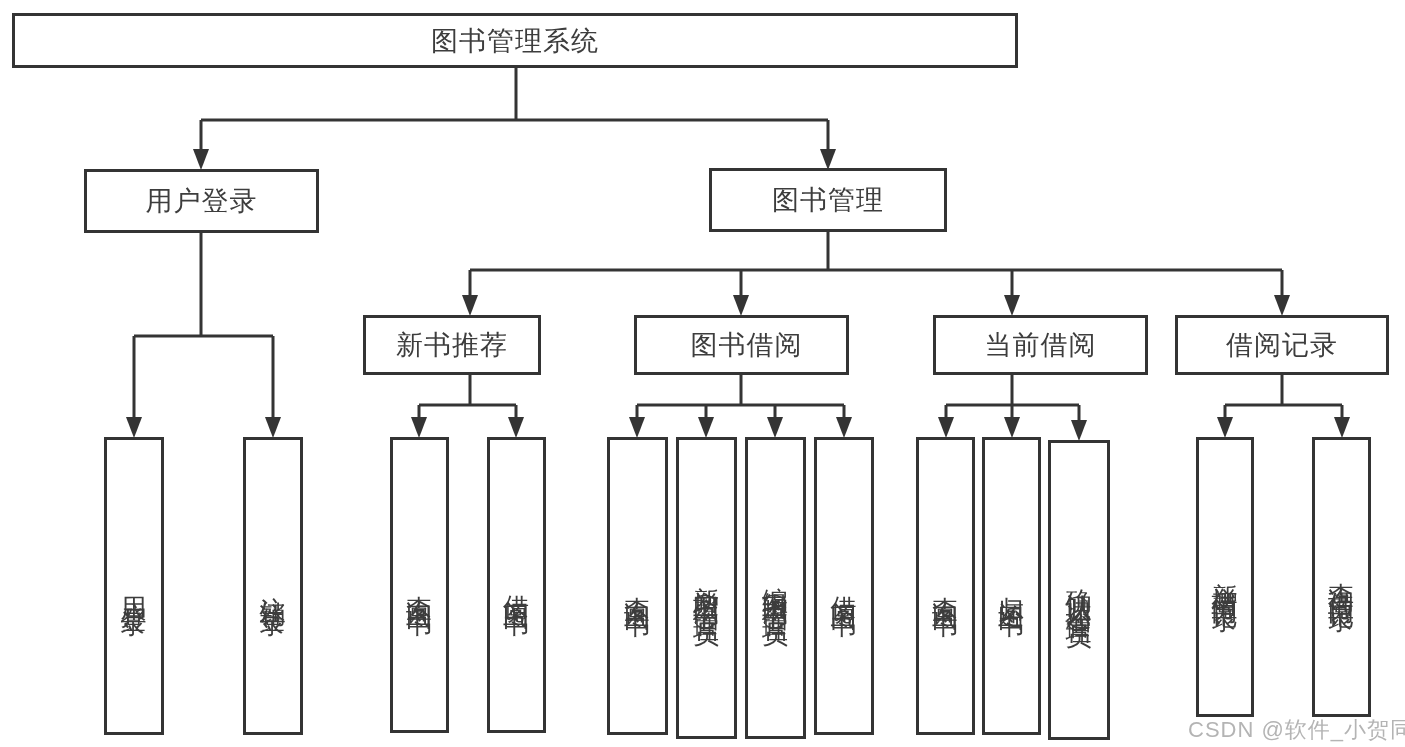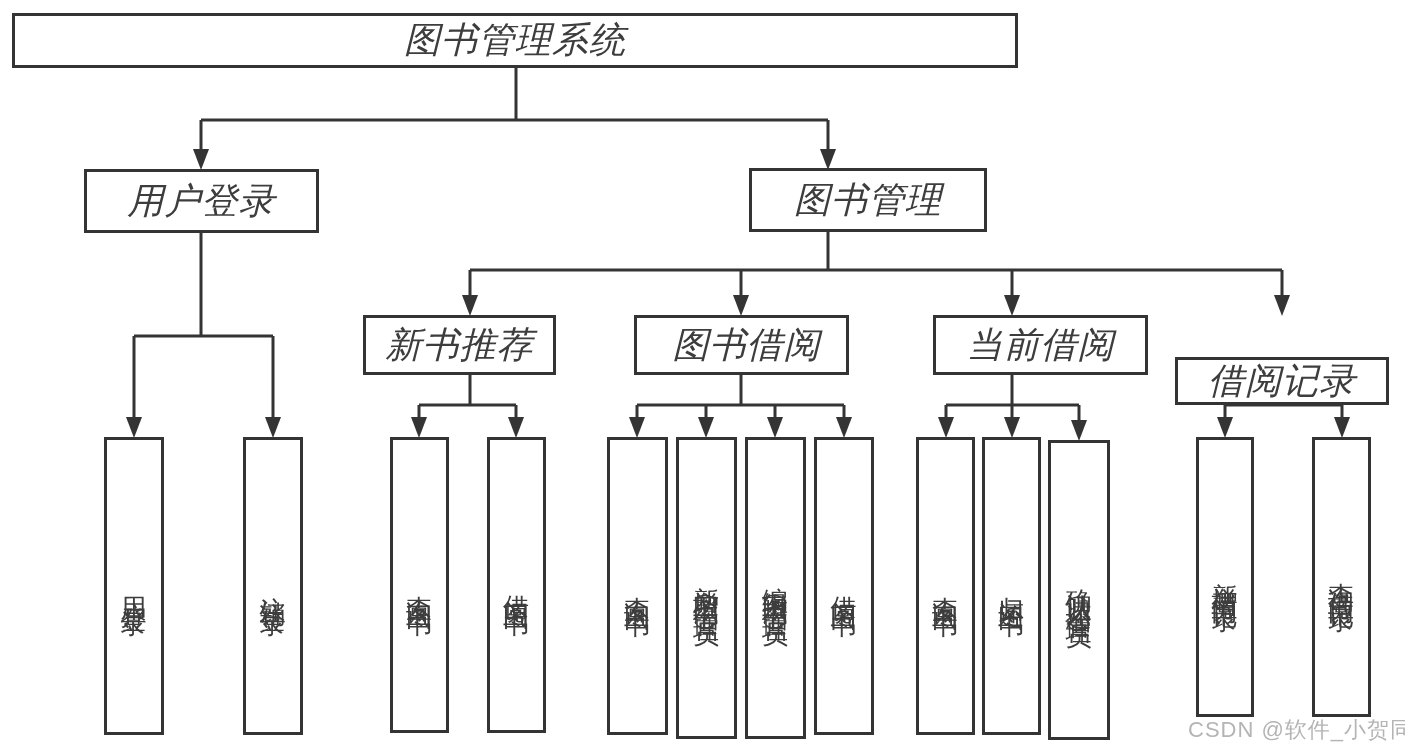--- a/index.html
+++ b/index.html
@@ -15,37 +15,37 @@
   svg.wires { position: absolute; left: 0; top: 0; width: 1405px; height: 747px; }
   .node {
     position: absolute;
     box-sizing: border-box;
     border: 3px solid #343434;
     background: #ffffff;
     display: flex;
     align-items: center;
     justify-content: center;
   }
-  .node.h { font-size: 36px; letter-spacing: 1px; font-style: italic; }
+  .node.h { font-size: 27px; letter-spacing: 1px; }
   .node.v .t {
     writing-mode: vertical-rl;
     text-orientation: mixed;
     font-size: 26px;
     letter-spacing: 5px;
     line-height: 1;
     white-space: nowrap;
   }
   
   [data-name="node-root"]           { left: 12px;   top: 13px;  width: 1006px; height: 55px; }
   [data-name="node-user-login"]     { left: 84px;   top: 169px; width: 235px;  height: 64px; }
-  [data-name="node-book-mgmt"]      { left: 709px;  top: 168px; width: 238px;  height: 64px; margin-left: 40px; }
-  [data-name="node-new-book-rec"]   { left: 363px;  top: 315px; width: 193px;  height: 60px; }
+  [data-name="node-book-mgmt"]      { left: 709px;  top: 168px; width: 238px;  height: 64px; }
+  [data-name="node-new-book-rec"]   { left: 363px;  top: 315px; width: 178px;  height: 60px; }
   [data-name="node-book-borrow"]    { left: 634px;  top: 315px; width: 215px;  height: 60px; padding-left: 10px; }
   [data-name="node-current-borrow"] { left: 905px;  top: 315px; width: 215px;  height: 60px; margin-left: 28px; }
-  [data-name="node-borrow-records"] { left: 1175px; top: 315px; width: 214px;  height: 48px; margin-top: 42px; }
+  [data-name="node-borrow-records"] { left: 1175px; top: 315px; width: 214px;  height: 60px; }
   [data-name="leaf-user-login"]     { left: 104px;  top: 437px; width: 60px;   height: 298px; }
   [data-name="leaf-logout"]         { left: 243px;  top: 437px; width: 60px;   height: 298px; }
   [data-name="leaf-query-book-1"]   { left: 390px;  top: 437px; width: 59px;   height: 296px; }
   [data-name="leaf-borrow-book-1"]  { left: 487px;  top: 437px; width: 59px;   height: 296px; }
   [data-name="leaf-query-book-2"]   { left: 607px;  top: 437px; width: 61px;   height: 298px; }
   [data-name="leaf-add-book"]       { left: 676px;  top: 437px; width: 61px;   height: 302px; }
   [data-name="leaf-edit-book"]      { left: 745px;  top: 437px; width: 61px;   height: 302px; }
   [data-name="leaf-borrow-book-2"]  { left: 814px;  top: 437px; width: 60px;   height: 298px; }
   [data-name="leaf-query-book-3"]   { left: 916px;  top: 437px; width: 59px;   height: 298px; }
   [data-name="leaf-return-book"]    { left: 982px;  top: 437px; width: 59px;   height: 298px; }

